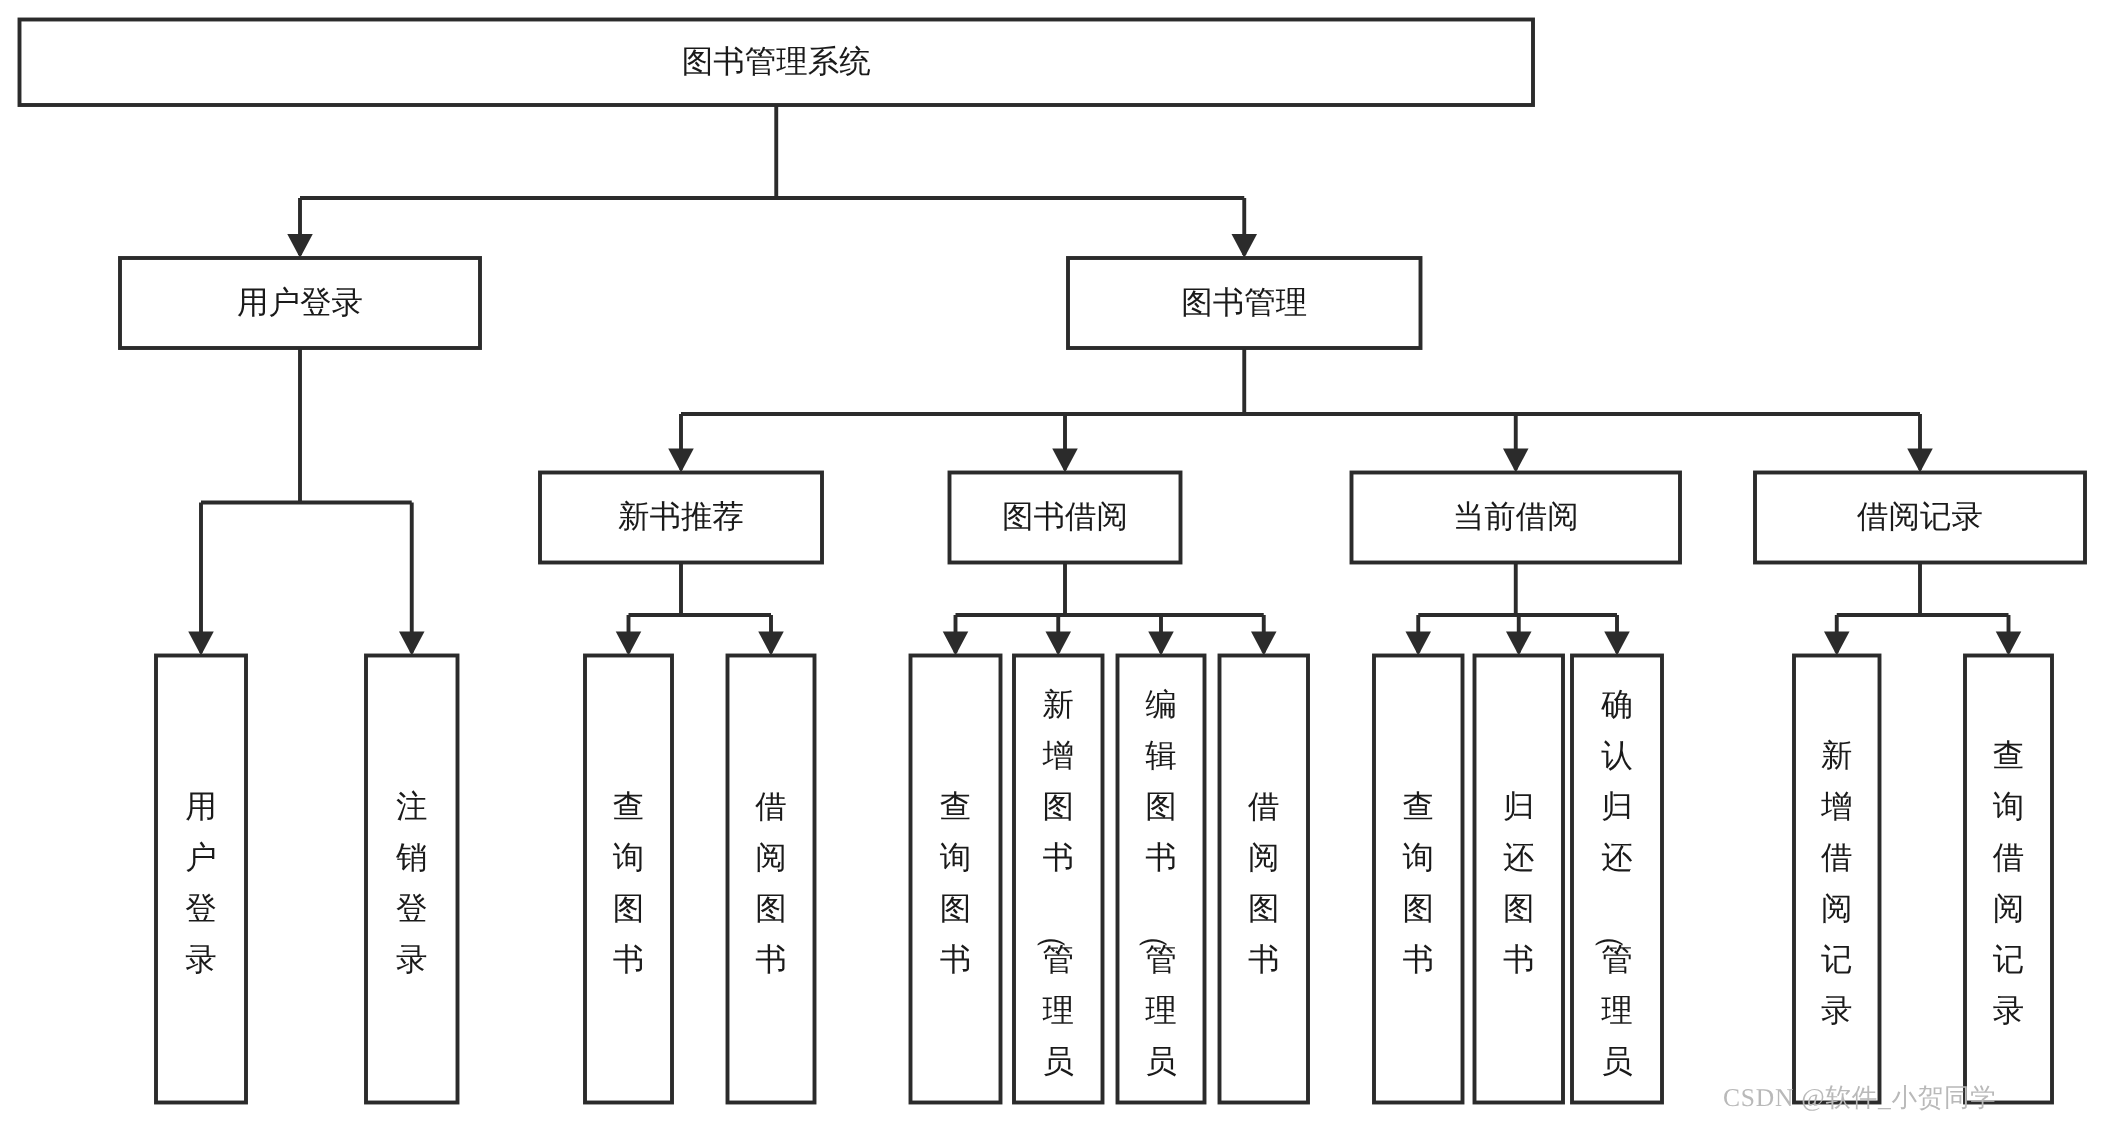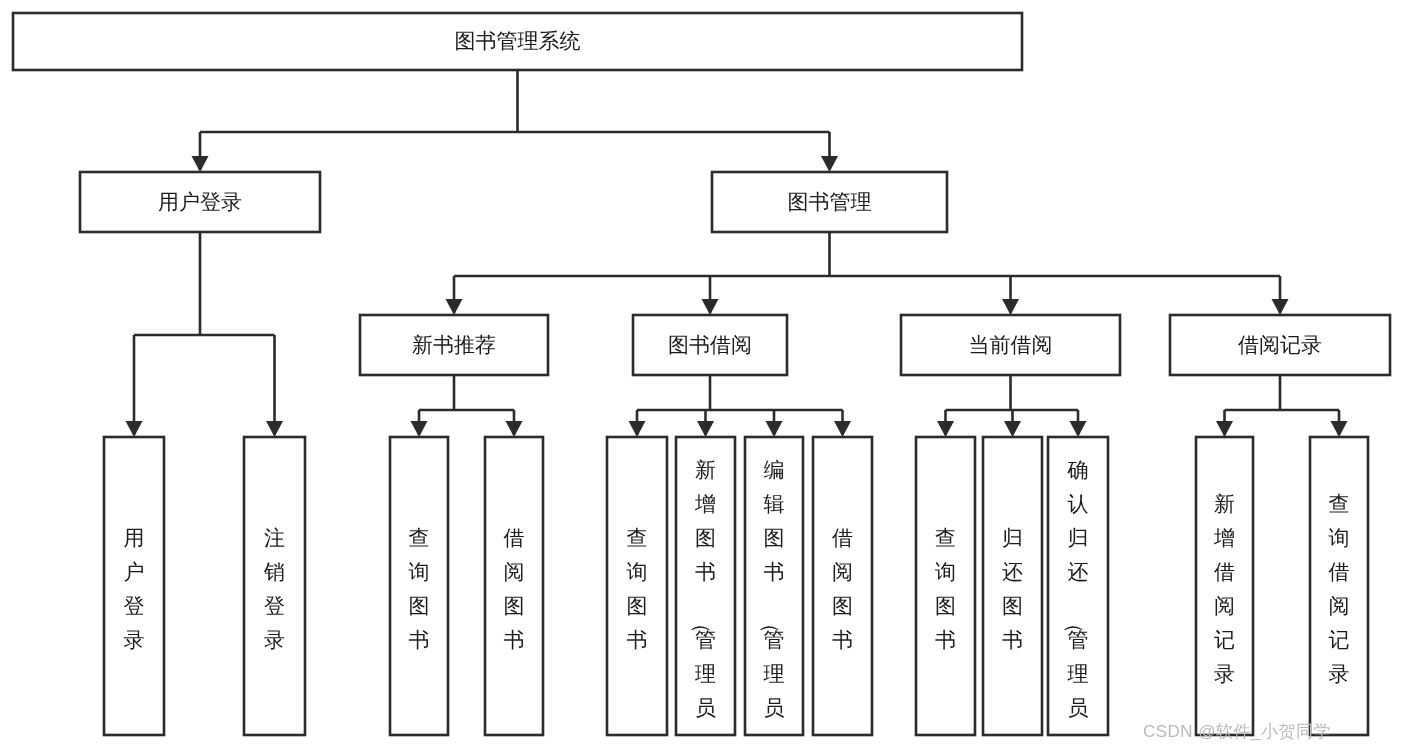--- a/index.html
+++ b/index.html
@@ -51,21 +51,21 @@
   .node-label-v {
     font-family: "Liberation Sans", "DejaVu Sans", sans-serif;
     fill: #1a1a1a;
     font-size: 21px;
     text-anchor: middle;
   }
   .watermark {
     position: absolute;
     right: 8px;
     bottom: 4px;
-    font-family: Liberation Sans, sans-serif;
+    font-family: Liberation Serif, serif;
     font-size: 17px;
     color: #b9b9b9;
     letter-spacing: 0.5px;
     white-space: nowrap;
     pointer-events: none;
   }
 </style>
 </head>
 <body>
 

